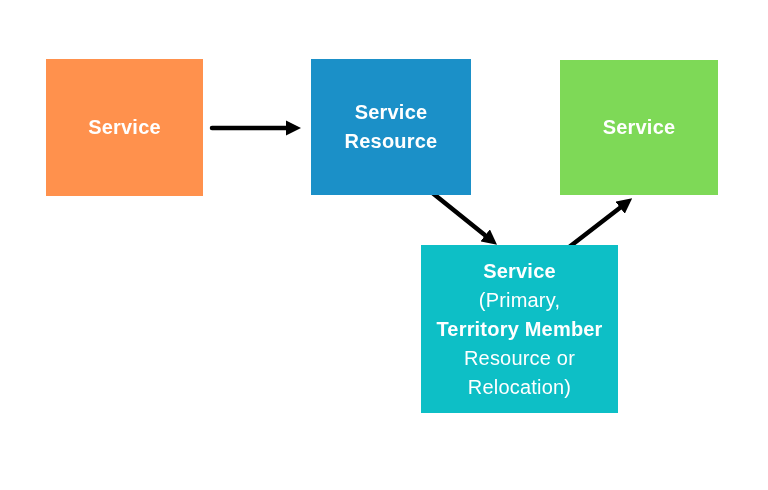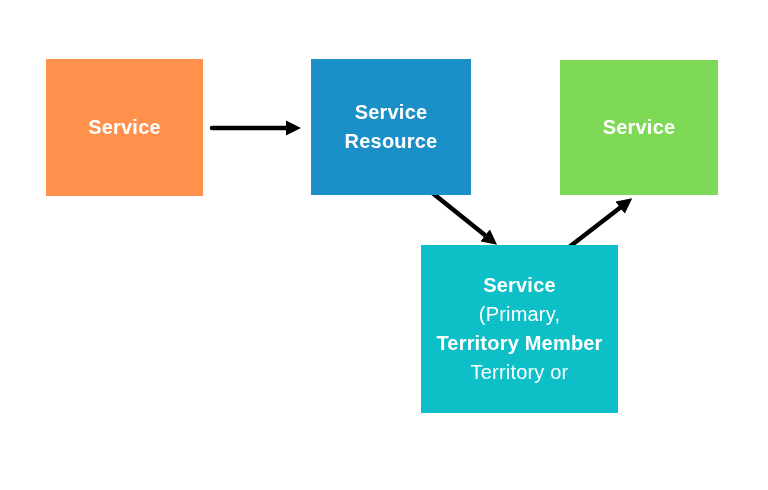--- a/index.html
+++ b/index.html
@@ -73,17 +73,18 @@
     <div class="node-text" style="color: rgb(255, 255, 255);">
       <div class="line bold">Service</div>
     </div>
   </div>
 
   <div class="node node-member" style="background-color: rgb(13, 191, 198);">
     <div class="node-text" style="color: rgb(255, 255, 255);">
       <div class="line bold">Service</div>
       <div class="line regular">(Primary,</div>
       <div class="line bold">Territory Member</div>
-      <div class="line regular">Territory or</div>
+      <div class="line regular">Resource or</div>
+      <div class="line regular">Relocation)</div>
     </div>
   </div>
 
 </div>
 
 </body></html>

